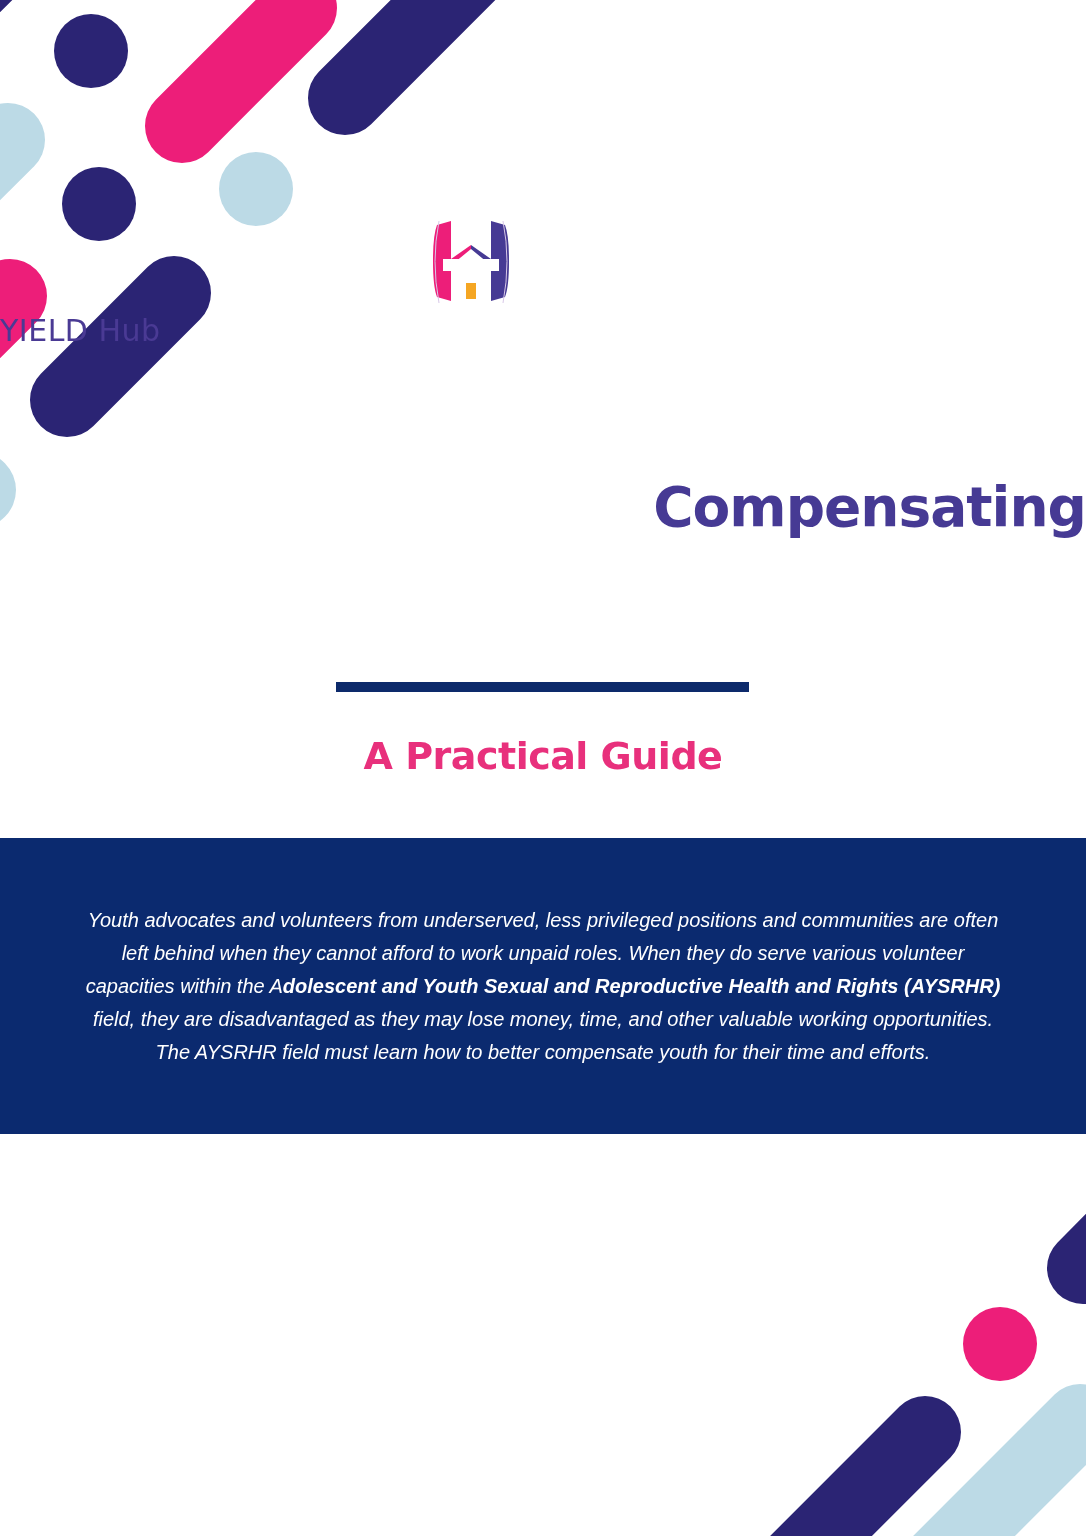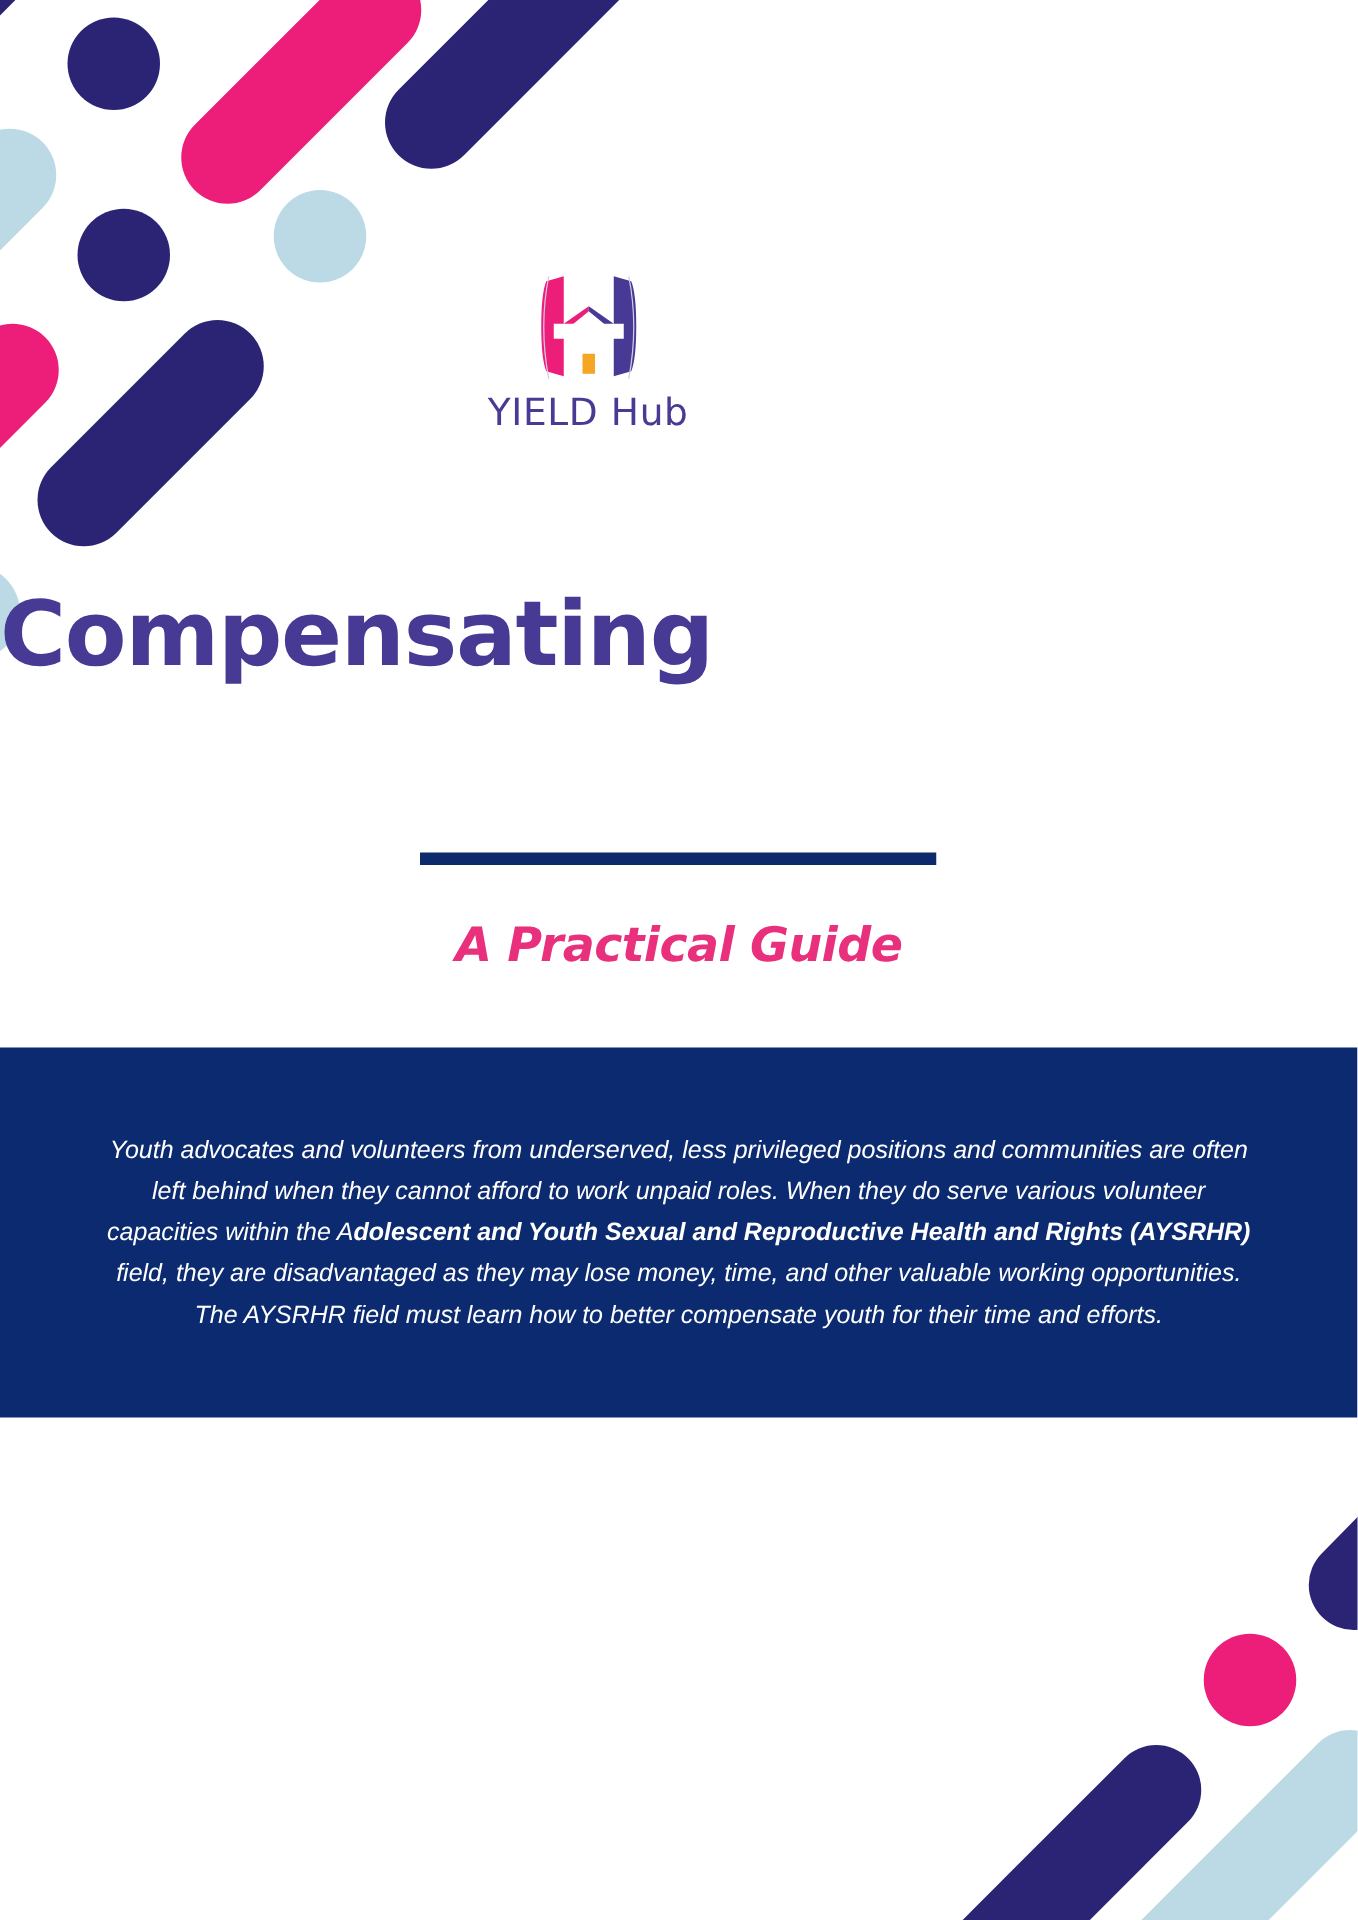--- a/index.html
+++ b/index.html
@@ -1,47 +1,47 @@
 <!DOCTYPE html>
 <html><head>
   <meta charset="utf-8">
   <style>
     * { margin: 0; padding: 0; box-sizing: border-box; }
     html, body { width: 1086px; height: 1536px; background: #ffffff; overflow: hidden; }
     body { position: relative; font-family: "Liberation Sans", "DejaVu Sans", sans-serif; }
 
     .decor { position: absolute; left: 0; top: 0; width: 1086px; height: 1536px; pointer-events: none; }
 
-    .logo { position: absolute; left: 0; width: 941px; top: 215px; text-align: center; }
+    .logo { position: absolute; left: 0; width: 941px; top: 215px; text-align: left; }
     .logo svg { display: block; margin: 0 auto; }
     .logo-text {
       margin-top: 6px;
       font-family: "DejaVu Sans", sans-serif;
       font-size: 30px; color: #4a3a94; letter-spacing: 0.5px;
     }
 
     .title {
       position: absolute; left: 0; width: 1086px; top: 448px;
-      text-align: left;
+      text-align: right;
       font-family: "DejaVu Sans", sans-serif;
       font-weight: bold; color: #463a94;
-      font-size: 72px; line-height: 118px; letter-spacing: -1px;
+      font-size: 55px; line-height: 118px; letter-spacing: -1px;
     }
 
     .divider {
       position: absolute; left: 336px; top: 682px; width: 413px; height: 10px;
       background: #0d2a6b;
     }
 
     .subtitle {
       position: absolute; left: 0; width: 1086px; top: 734px;
       text-align: center;
       font-family: "DejaVu Sans", sans-serif;
       font-weight: bold; color: #e8307c;
-      font-size: 38px; letter-spacing: -0.5px; font-style: italic;
+      font-size: 38px; letter-spacing: -0.5px;
     }
 
     .band {
       position: absolute; left: 0; top: 838px; width: 1086px; height: 296px;
       background: #0b2a6f;
       display: flex; align-items: center; justify-content: center;
     }
     .band-text {
       width: 930px; text-align: center; color: #ffffff;
       font-family: "Liberation Sans", sans-serif;

